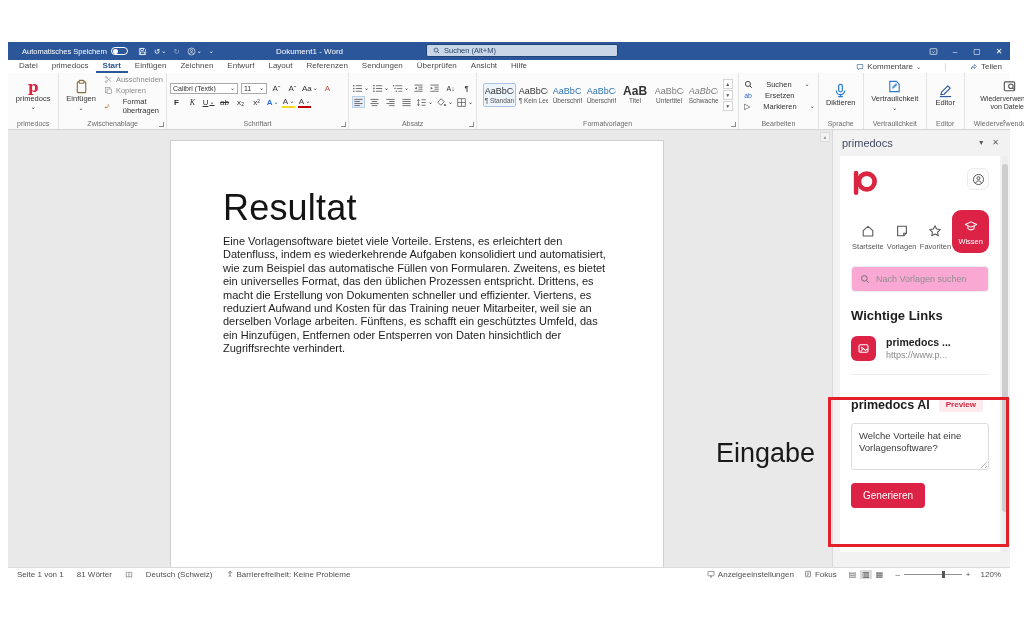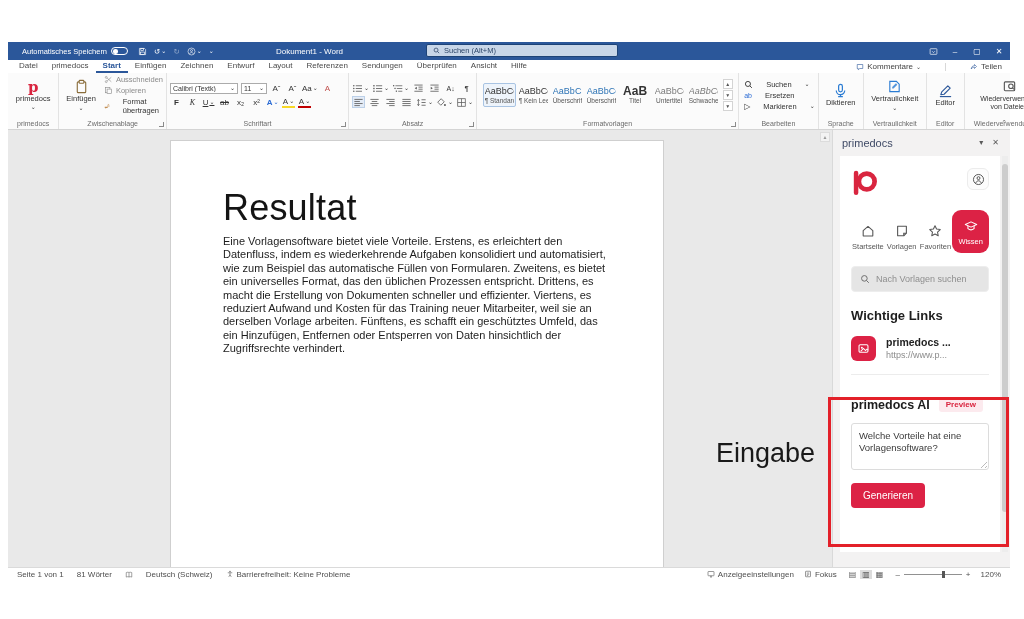--- a/index.html
+++ b/index.html
@@ -103,21 +103,21 @@
   .logo-row { display:flex; justify-content:space-between; align-items:flex-start; }
   .plogo svg { width:27px; height:27px; color:#d9253f; }
   .account { width:22px; height:22px; border:1px solid #ececec; border-radius:6px; background:#fcfcfc; display:flex; align-items:center; justify-content:center; color:#474747; }
   .account svg { width:13px; height:13px; }
 
   .pane-nav { display:flex; justify-content:space-between; align-items:flex-end; margin-top:15px; }
   .nav-item { display:flex; flex-direction:column; align-items:center; gap:4px; font-size:7.5px; color:#565656; width:35px; padding:5px 0 2px; border-radius:9px; }
   .nav-item svg { width:14px; height:14px; }
   .nav-item.active { background:#dc2245; color:#fff; width:38px; padding:9px 0 7px; }
 
-  .pane-search { margin-top:13px; height:26px; background:#e5e5e5; border:1px solid #ededed; border-radius:4px; display:flex; align-items:center; gap:6px; padding:0 8px; color:#6f6f6f; }
+  .pane-search { margin-top:13px; height:26px; background:#f9a8d4; border:1px solid #ededed; border-radius:4px; display:flex; align-items:center; gap:6px; padding:0 8px; color:#6f6f6f; }
   .pane-search svg { width:10px; height:10px; flex:0 0 auto; }
   .pane-search input { flex:1; min-width:0; border:none; background:transparent; outline:none; font-size:9px; color:#555; font-family:inherit; }
   .pane-search input::placeholder { color:#8f8f8f; }
 
   .links-header { margin-top:16px; font-size:13px; font-weight:bold; color:#1e1e1e; }
   .link-item { margin-top:13px; display:flex; gap:10px; align-items:flex-start; padding-bottom:13px; border-bottom:1px solid #ececec; }
   .link-icon { width:25px; height:25px; background:#dc2245; border-radius:6px; color:#fff; display:flex; align-items:center; justify-content:center; flex:0 0 auto; }
   .link-icon svg { width:13px; height:13px; }
   .link-title { font-size:10.5px; font-weight:bold; color:#222; }
   .link-url { font-size:9px; color:#8c8c8c; margin-top:2px; }

